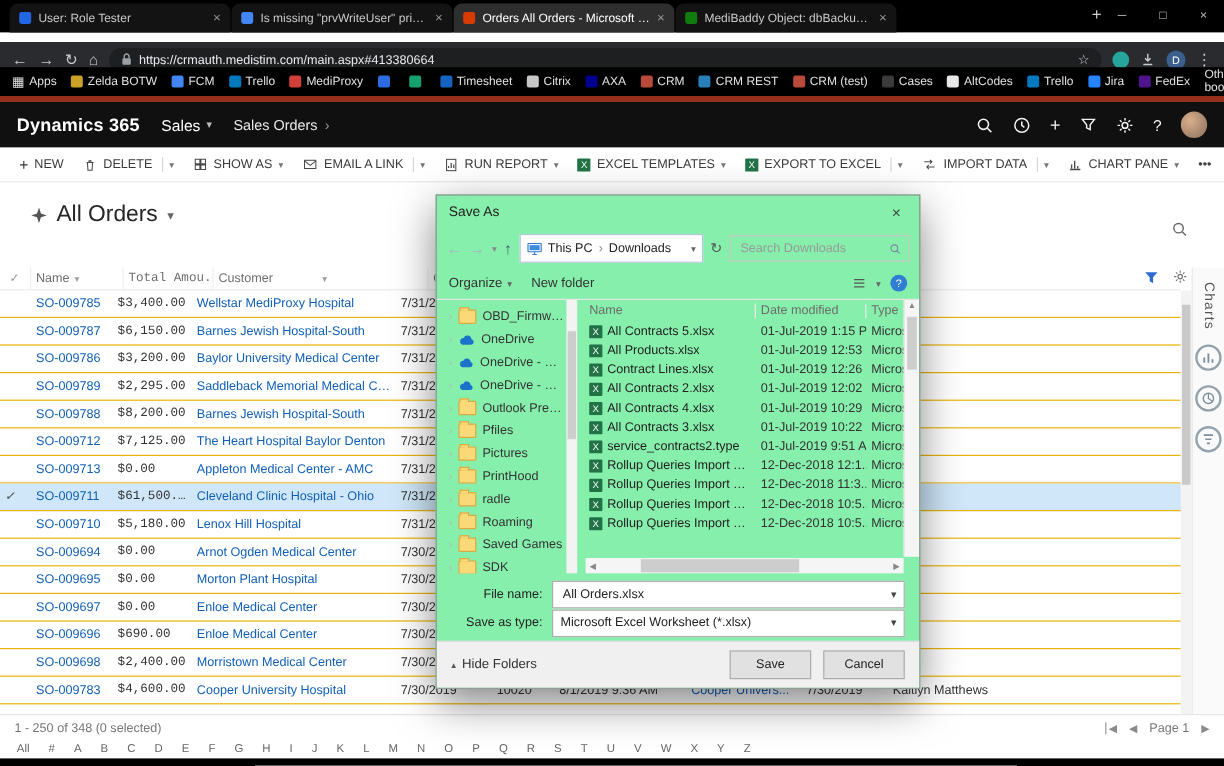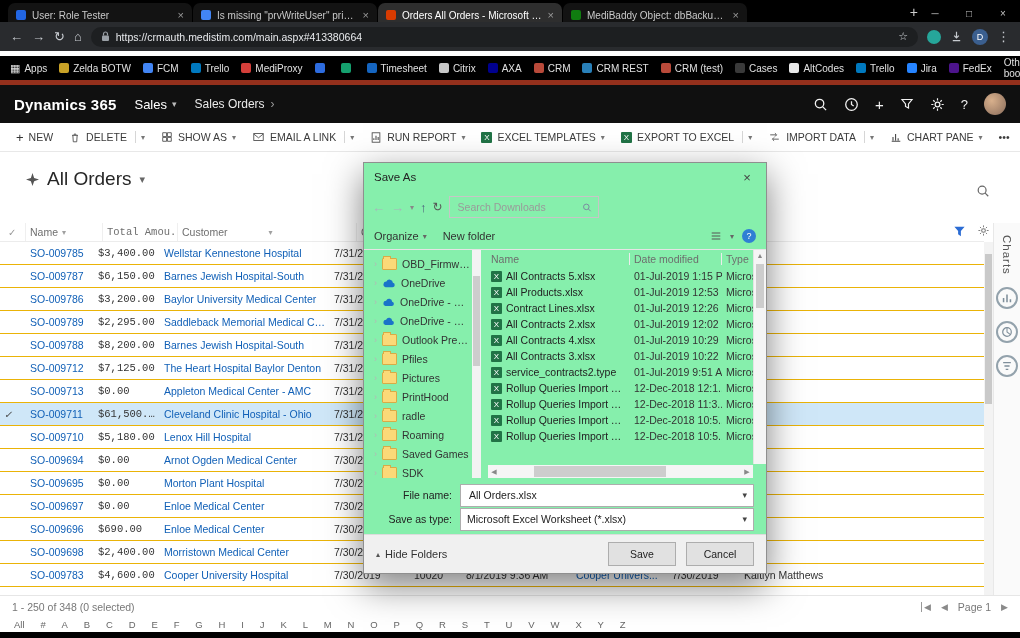--- a/index.html
+++ b/index.html
@@ -19,21 +19,21 @@
   .tab{display:flex;align-items:center;gap:6px;width:168px;height:24px;padding:0 8px;background:#131313;
        color:#c9c9c9;font-size:10px;border-radius:7px 7px 0 0;margin-right:1px;overflow:hidden;}
   .tab.active{background:#2e2e2e;color:#fff;}
   .tab .fav{width:10px;height:10px;border-radius:2px;flex:0 0 auto;background:#888;}
   .tab .ttl{white-space:nowrap;overflow:hidden;text-overflow:ellipsis;flex:1;}
   .tclose{color:#9a9a9a;font-size:11px;flex:0 0 auto;}
   .newtab{color:#cfcfcf;font-size:14px;margin:0 0 4px 8px;}
   .winctl{margin-left:auto;display:flex;height:27px;}
   .winctl span{width:34px;display:flex;align-items:center;justify-content:center;color:#c4c4c4;font-size:10px;}
   
-  .addrbar{top:22px;left:0;right:0;height:29px;background:#292b2e;display:flex;align-items:center;gap:9px;padding:0 10px;}
+  .addrbar{top:35px;left:0;right:0;height:29px;background:#292b2e;display:flex;align-items:center;gap:9px;padding:0 10px;}
   .navg{color:#c7cbd0;font-size:13px;line-height:1;}
   .omnibox{flex:1;height:20px;background:#1d1f21;border-radius:11px;display:flex;align-items:center;gap:6px;
            padding:0 10px;color:#e8eaed;font-size:10.5px;}
   .omnibox .url{white-space:nowrap;overflow:hidden;}
   .omnibox .g-star{margin-left:auto;color:#c7cbd0;font-size:11px;}
   .chaticon{width:14px;height:14px;border-radius:50%;background:#26a69a;}
   .profile{width:16px;height:16px;border-radius:50%;background:#3b5f8f;color:#fff;font-size:9px;
            display:flex;align-items:center;justify-content:center;}
   
   .bmbar{top:56px;left:0;right:0;height:24px;background:#000;display:flex;align-items:center;gap:12px;
@@ -467,21 +467,21 @@
     <circle cx="7" cy="7" r="2" fill="none" stroke="#777" stroke-width="1.1"></circle>
     <path d="M7 1.5v2M7 10.5v2M1.5 7h2M10.5 7h2M3.2 3.2l1.3 1.3M9.5 9.5l1.3 1.3M10.8 3.2 9.5 4.5M4.5 9.5 3.2 10.8" stroke="#777" stroke-width="1"></path>
   </svg>
 
   <div class="abs grows">
 
       <div class="grow">
         <span class="cell col-chk"></span>
         <span class="cell col-name link">SO-009785</span>
         <span class="cell col-amt">$3,400.00</span>
-        <span class="cell col-cust link">Wellstar Kennestone Hospital</span>
+        <span class="cell col-cust link">Wellstar MediProxy Hospital</span>
         <span class="cell col-ord">7/31/201...</span>
         <span class="cell col-c5"></span>
         <span class="cell col-c6"></span>
         <span class="cell col-c7 link"></span>
         <span class="cell col-c8"></span>
         <span class="cell col-c9"></span>
       </div>
 
       <div class="grow">
         <span class="cell col-chk"></span>
@@ -734,20 +734,31 @@
   <div class="abs dlg">
     <div class="dtitle">
       <span>Save As</span>
       <span class="dclose g-close"></span>
     </div>
     <div class="dnavrow">
       <span class="muted g-back"></span>
       <span class="muted g-fwd"></span>
       <span class="tiny g-caret"></span>
       <span class="dark g-up"></span>
+      <span class="dcrumb">
+        <svg width="13" height="11" viewBox="0 0 14 12">
+          <rect x="1" y="1" width="12" height="7.5" rx="0.5" fill="#eaf2fb" stroke="#3579c8"></rect>
+          <rect x="2.5" y="2.5" width="9" height="4.5" fill="#3b8de0"></rect>
+          <path d="M5 11h4M7 8.5V11" stroke="#3579c8"></path>
+        </svg>
+        <span>This PC</span>
+        <span class="g-chev"></span>
+        <span>Downloads</span>
+        <span class="g-caret"></span>
+      </span>
       <span class="dark g-reload" style="font-size:12px;color:#555;"></span>
       <span class="dsearch">
         <input placeholder="Search Downloads" style="">
         <svg width="11" height="11" viewBox="0 0 16 16">
           <circle cx="7" cy="7" r="4.5" fill="none" stroke="#7a8aa0" stroke-width="1.6"></circle>
           <path d="M10.5 10.5 14 14" stroke="#7a8aa0" stroke-width="1.6"></path>
         </svg>
       </span>
     </div>
     <div class="dtools">

